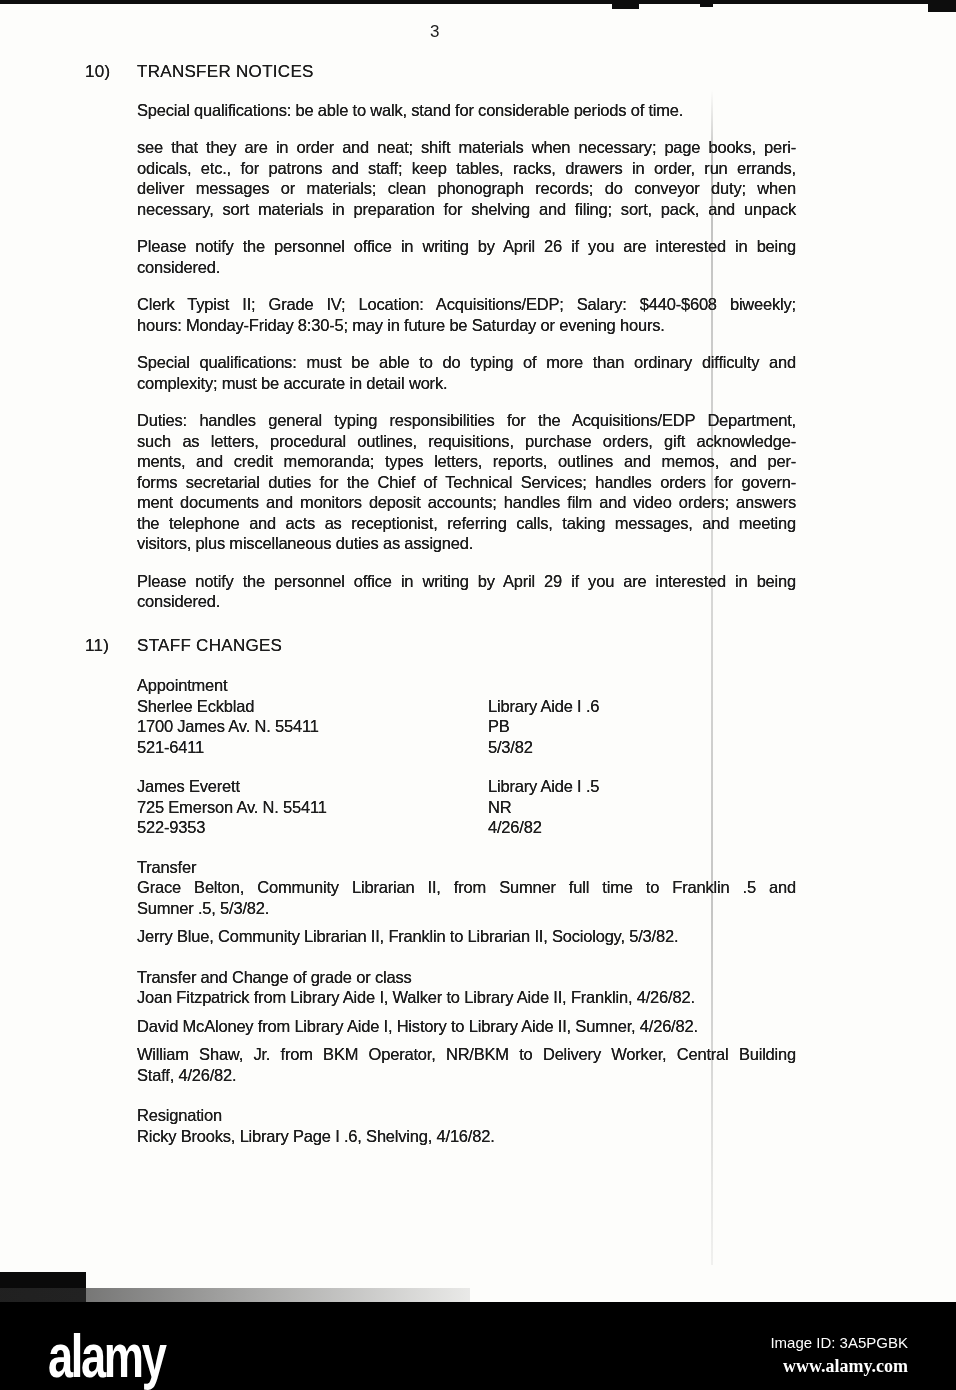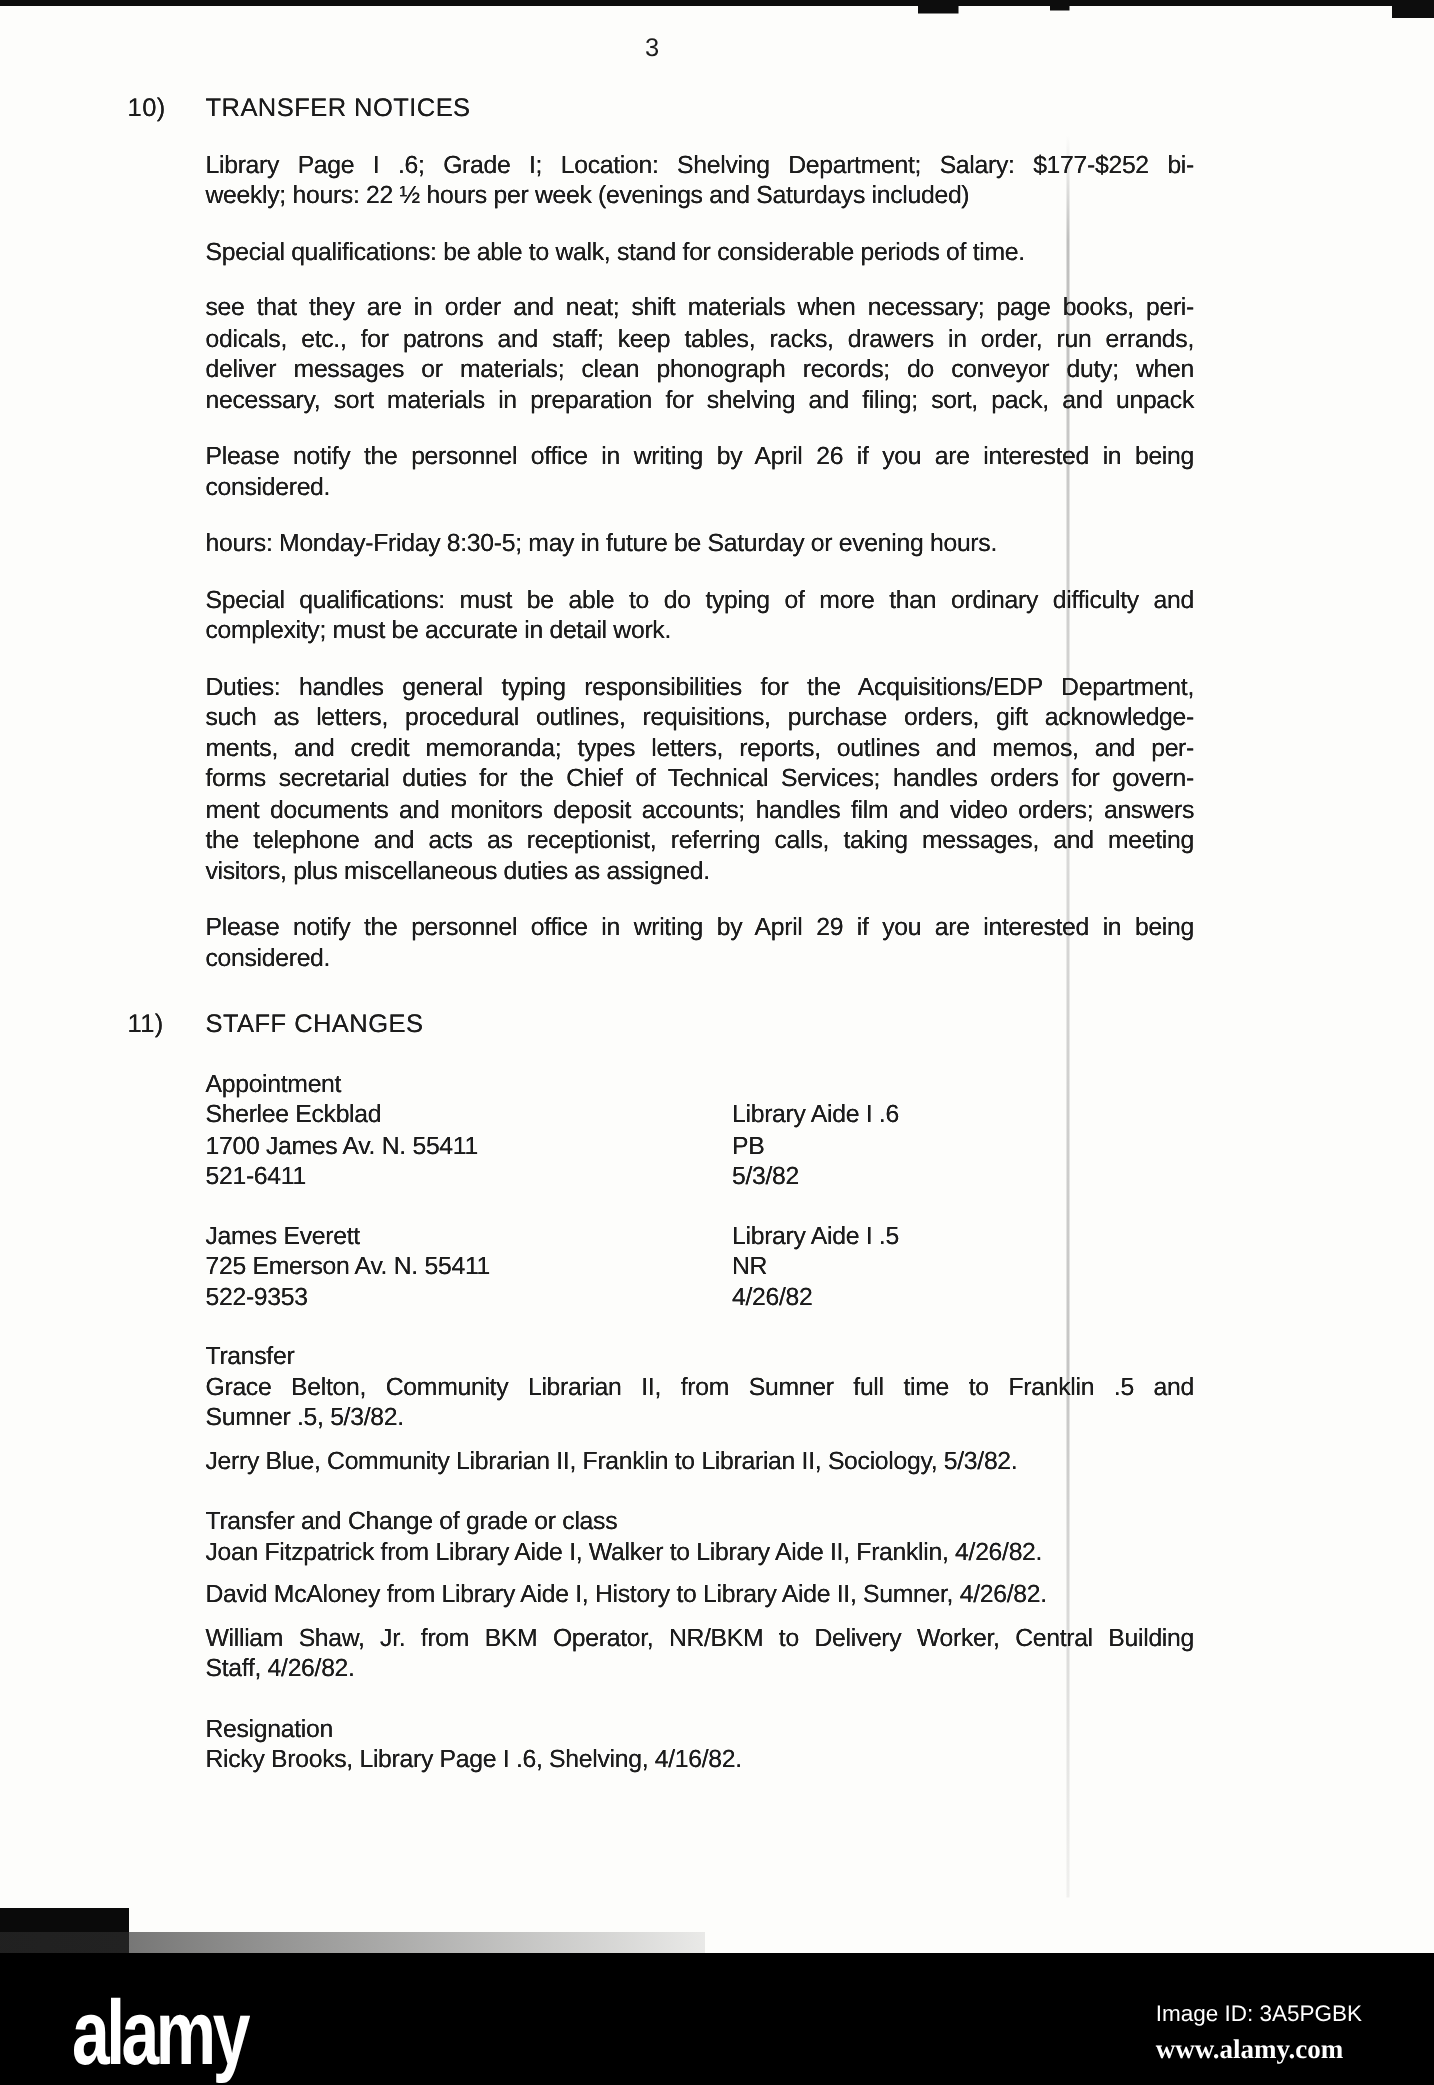--- a/index.html
+++ b/index.html
@@ -35,21 +35,21 @@
   .block{margin-top:19px;}
   .grid3{display:grid;grid-template-columns:351px 1fr;}
   .mt20{margin-top:20px;}
   .mt18{margin-top:8px;}
 
   
   .wm-bar{position:absolute;left:0;top:1302px;width:956px;height:107px;background:#000;
     display:flex;align-items:center;justify-content:space-between;}
   .wm-logo{color:#fff;font-weight:700;font-size:58px;letter-spacing:-3px;
     transform:scaleX(.78) scaleY(1.05);transform-origin:left center;margin-left:48px;line-height:1;}
-  .wm-right{text-align:left;margin-right:48px;color:#fff;line-height:1.45;}
+  .wm-right{text-align:right;margin-right:48px;color:#fff;line-height:1.45;}
   .wm-id{font-size:15px;font-weight:400;}
   .wm-url{font-size:18px;font-weight:700;font-family:Liberation Serif, serif;}
 </style>
 </head>
 <body>
 
 <div class="page">
 
   <div class="top-edge"></div>
   <div class="tick t1"></div>
@@ -60,38 +60,35 @@
   <div class="pagenum">3</div>
 
   <div class="content">
 
     <div class="sec-head">
       <span class="sec-num">10)</span>
       <span>TRANSFER NOTICES</span>
     </div>
 
     <div class="para">
-        <div class="tline">Library Page I .6; Grade I; Location: Shelving Department; Salary: $177-$252 bi-</div>
-        <div class="tline tline-last">weekly; hours: 22 ½ hours per week (evenings and Saturdays included)</div>
-      </div>
-    <div class="para">
         <div class="tline tline-last">Special qualifications: be able to walk, stand for considerable periods of time.</div>
       </div>
     <div class="para">
         <div class="tline">see that they are in order and neat; shift materials when necessary; page books, peri-</div>
         <div class="tline">odicals, etc., for patrons and staff; keep tables, racks, drawers in order, run errands,</div>
         <div class="tline">deliver messages or materials; clean phonograph records; do conveyor duty; when</div>
         <div class="tline">necessary, sort materials in preparation for shelving and filing; sort, pack, and unpack</div>
       </div>
     <div class="para">
         <div class="tline">Please notify the personnel office in writing by April 26 if you are interested in being</div>
         <div class="tline tline-last">considered.</div>
       </div>
 
     <div class="para">
+        <div class="tline">Clerk Typist II; Grade IV; Location: Acquisitions/EDP; Salary: $440-$608 biweekly;</div>
         <div class="tline tline-last">hours: Monday-Friday 8:30-5; may in future be Saturday or evening hours.</div>
       </div>
     <div class="para">
         <div class="tline">Special qualifications: must be able to do typing of more than ordinary difficulty and</div>
         <div class="tline tline-last">complexity; must be accurate in detail work.</div>
       </div>
     <div class="para">
         <div class="tline">Duties: handles general typing responsibilities for the Acquisitions/EDP Department,</div>
         <div class="tline">such as letters, procedural outlines, requisitions, purchase orders, gift acknowledge-</div>
         <div class="tline">ments, and credit memoranda; types letters, reports, outlines and memos, and per-</div>

